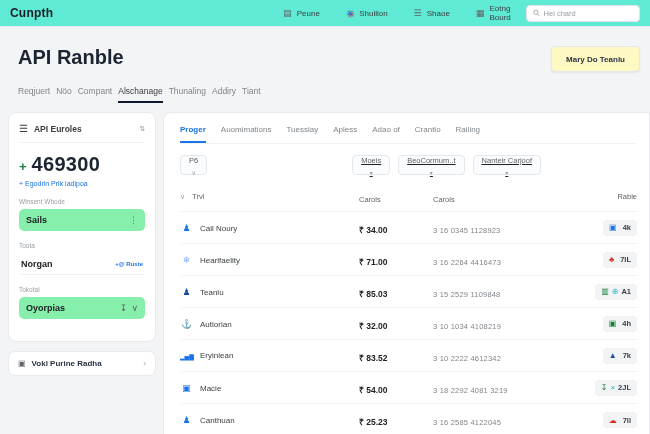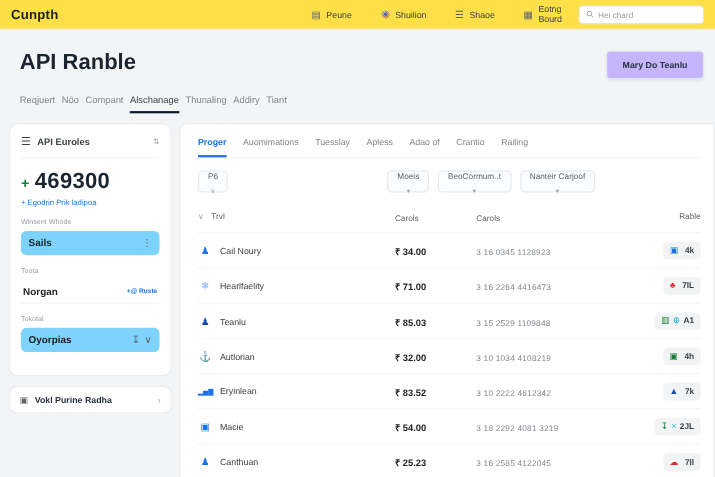--- a/index.html
+++ b/index.html
@@ -8,21 +8,21 @@
     font-family:"Liberation Sans", sans-serif;
     background:#f2f4f6;
     color:#202124;
     position:relative;
     overflow:hidden;
   }
 
   
   .navbar {
     position:absolute; top:0; left:0; right:0; height:27px;
-    background:#fde047; border-bottom:1px solid #e8eaed;
+    background:#5eead4; border-bottom:1px solid #e8eaed;
     display:flex; align-items:center; padding:0 10px;
   }
   .logo { font-size:12px; font-weight:bold; letter-spacing:.2px; color:#1b1f24; }
   .nav-items { display:flex; gap:26px; margin-left:230px; }
   .nav-item { display:flex; align-items:center; gap:5px; font-size:8px; color:#3c4043; cursor:pointer; }
   .nav-item .ni { font-size:9px; color:#5f6368; }
   .nav-item .ni.spark { color:#1a73e8; text-shadow:1px 1px 0 #d93025; font-size:10px; }
   .search-box {
     margin-left:auto; width:118px; height:17px; border:1px solid #e0e3e7;
     border-radius:4px; background:#fff; display:flex; align-items:center; padding:0 6px; gap:4px;
@@ -30,21 +30,21 @@
   .search-box input {
     border:none; outline:none; width:100%; font-size:7.5px; color:#3c4043;
     font-family:"Liberation Sans", sans-serif; background:transparent;
   }
   .search-box input::placeholder { color:#9aa0a6; }
 
   
   .page-title { position:absolute; top:46px; left:18px; font-size:20px; font-weight:bold; color:#1b2430; }
   .header-btn {
     position:absolute; top:46px; right:10px; height:26px; padding:0 14px;
-    background:#c4b5fd; border:1px solid #e4e7eb; border-radius:4px;
+    background:#fef9c3; border:1px solid #e4e7eb; border-radius:4px;
     font-size:8px; font-weight:bold; color:#2b3340;
     box-shadow:0 1px 2px rgba(0,0,0,.06); display:flex; align-items:center; cursor:pointer;
   }
 
   
   .page-tabs { position:absolute; top:86px; left:18px; display:flex; gap:6px; }
   .ptab { font-size:8.5px; color:#80868b; padding-bottom:5px; cursor:pointer; }
   .ptab.active { color:#3c4043; font-weight:normal; border-bottom:2px solid #0f172a; }
 
   
@@ -55,21 +55,21 @@
   .sb-head { display:flex; align-items:center; gap:6px; padding-bottom:8px; border-bottom:1px solid #f1f3f4; }
   .sb-head .burger { font-size:10px; color:#3c4043; }
   .sb-title { font-size:8.5px; color:#3c4043; font-weight:bold; }
   .sb-collapse { margin-left:auto; font-size:7px; color:#9aa0a6; cursor:pointer; }
   .sb-count { display:flex; align-items:baseline; gap:5px; margin-top:10px; }
   .sb-count .plus { color:#188038; font-size:13px; font-weight:bold; }
   .sb-count .num { font-size:20px; font-weight:bold; color:#1b2430; letter-spacing:.3px; }
   .sb-addlink { margin-top:4px; font-size:7px; color:#1a73e8; cursor:pointer; }
   .sb-label { margin-top:11px; font-size:6.5px; color:#9aa0a6; }
   .sb-row {
-    margin-top:4px; background:#7dd3fc; border-radius:5px; height:22px;
+    margin-top:4px; background:#86efac; border-radius:5px; height:22px;
     display:flex; align-items:center; padding:0 7px; cursor:pointer;
   }
   .sb-row .val { font-size:9px; font-weight:bold; color:#202124; }
   .sb-row .trail { margin-left:auto; color:#5f6368; font-size:9px; display:flex; gap:4px; align-items:center; }
   .sb-badge { margin-left:auto; font-size:6px; color:#1a73e8; font-weight:bold; }
   .sb-row.plain { background:transparent; border-bottom:1px solid #f1f3f4; border-radius:0; padding:0 2px; }
 
   .sb-footer {
     position:absolute; left:8px; top:351px; width:148px; height:25px;
     background:#fff; border:1px solid #e8eaed; border-radius:7px;
@@ -89,21 +89,21 @@
   .mtab { font-size:8px; color:#80868b; padding-bottom:7px; cursor:pointer; }
   .mtab.active { color:#1a73e8; font-weight:bold; border-bottom:2px solid #1a73e8; }
 
   .filters { display:flex; align-items:center; margin-top:10px; height:22px; }
   .chip {
     border:1px solid #e4e7eb; background:#fbfcfd; border-radius:4px; height:20px;
     display:flex; align-items:center; gap:4px; padding:0 8px; font-size:7.5px; color:#5f6368; cursor:pointer;flex-direction:column;
   }
   .chip .car { font-size:6px; color:#9aa0a6; }
   .filters .gap { flex:1; }
-  .selects { display:flex; gap:8px; margin-right:96px; }
+  .selects { display:flex; gap:8px; margin-right:96px;text-decoration:underline; }
 
   
   .thead { display:flex; align-items:center; height:30px; margin-top:6px; border-bottom:1px solid #f1f3f4; }
   .th { font-size:7.5px; color:#5f6368; }
   .col-name { flex:1; display:flex; align-items:flex-end; gap:7px; }
   .col-price { width:74px; }
   .col-code { width:140px; }
   .col-badge { width:64px; display:flex; justify-content:flex-end; }
   .sorter { font-size:7px; color:#9aa0a6; }
 

